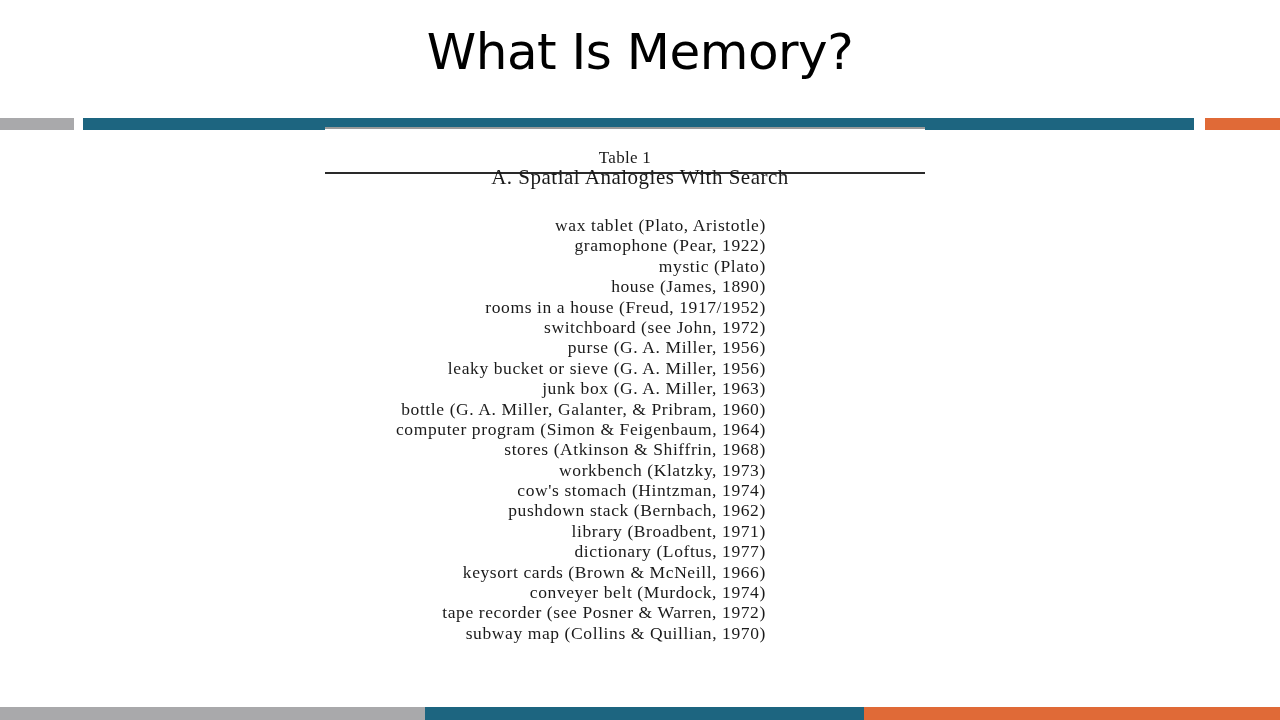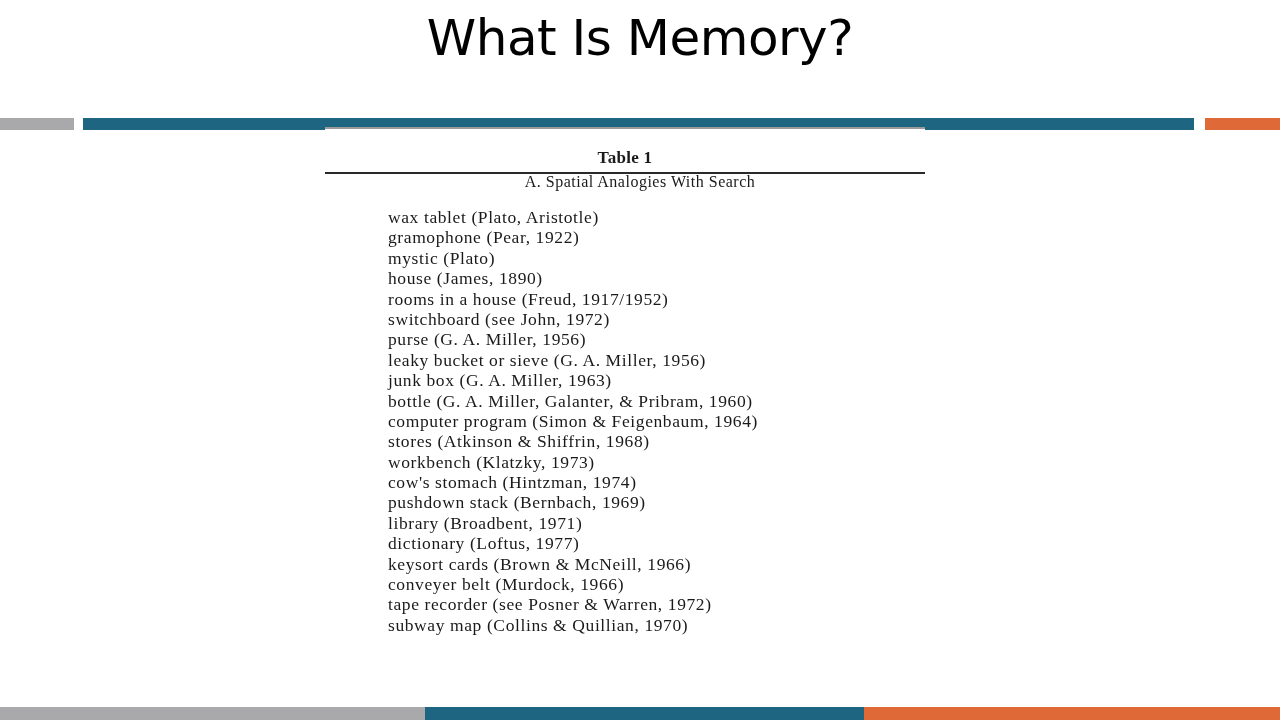--- a/index.html
+++ b/index.html
@@ -10,21 +10,21 @@
       width: 1280px;
       height: 720px;
       position: relative;
       overflow: hidden;
       background: #ffffff;
       font-family: "Liberation Sans", sans-serif;
     }
     .slide-title {
       position: absolute;
       left: 0;
-      top: 6px;
+      top: 20px;
       width: 1280px;
       text-align: center;
       font-family: "DejaVu Sans", sans-serif;
       font-size: 50px;
       line-height: 64px;
       color: #000000;
       letter-spacing: -0.5px;
     }
     .bar {
       position: absolute;
@@ -47,49 +47,50 @@
       font-family: "Liberation Serif", serif;
       color: #1a1a1a;
     }
     .scan-table-label {
       position: absolute;
       left: 0;
       top: 19px;
       width: 600px;
       text-align: center;
       font-size: 17px;
-      font-weight: bold;
+      font-weight: normal;
       letter-spacing: 0.3px;
     }
     .scan-rule {
       position: absolute;
       left: 0;
       top: 43px;
       width: 600px;
       height: 2px;
       background: #2a2a2a;
     }
     .scan-section {
       position: absolute;
       left: 0;
-      top: 44px;
+      top: 36px;
       width: 600px;
       text-align: center;
       padding-left: 30px;
       box-sizing: border-box;
-      font-size: 16px;
+      font-size: 21px;
       letter-spacing: 0.5px;
     }
     .scan-list {
       position: absolute;
       left: 63px;
       top: 78px;
-      margin: 0;
+      margin: 8px;
       padding: 0;
       list-style: none;
+      text-align: right;
     }
     .scan-list li {
       height: 20.4px;
       line-height: 20.4px;
       font-size: 17.5px;
       letter-spacing: 0.6px;
       white-space: nowrap;
     }
   </style>
 </head>
@@ -113,25 +114,25 @@
     <li>rooms in a house (Freud, 1917/1952)</li>
     <li>switchboard (see John, 1972)</li>
     <li>purse (G. A. Miller, 1956)</li>
     <li>leaky bucket or sieve (G. A. Miller, 1956)</li>
     <li>junk box (G. A. Miller, 1963)</li>
     <li>bottle (G. A. Miller, Galanter, &amp; Pribram, 1960)</li>
     <li>computer program (Simon &amp; Feigenbaum, 1964)</li>
     <li>stores (Atkinson &amp; Shiffrin, 1968)</li>
     <li>workbench (Klatzky, 1973)</li>
     <li>cow's stomach (Hintzman, 1974)</li>
-    <li>pushdown stack (Bernbach, 1969)</li>
+    <li>pushdown stack (Bernbach, 1962)</li>
     <li>library (Broadbent, 1971)</li>
     <li>dictionary (Loftus, 1977)</li>
     <li>keysort cards (Brown &amp; McNeill, 1966)</li>
-    <li>conveyer belt (Murdock, 1966)</li>
+    <li>conveyer belt (Murdock, 1974)</li>
     <li>tape recorder (see Posner &amp; Warren, 1972)</li>
     <li>subway map (Collins &amp; Quillian, 1970)</li>
   </ul>
 </div>
 
 <div class="bar bar-bot-gray" style="background: rgb(169, 169, 171);"></div>
 <div class="bar bar-bot-teal" style="background: rgb(29, 101, 128);"></div>
 <div class="bar bar-bot-orange" style="background: rgb(224, 106, 55);"></div>
 
 </body></html>

